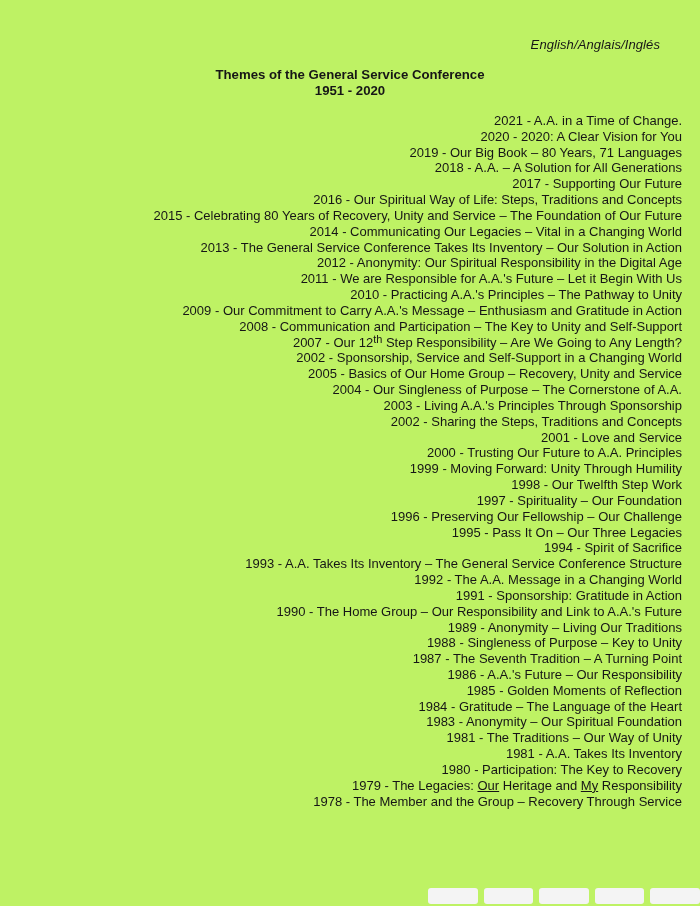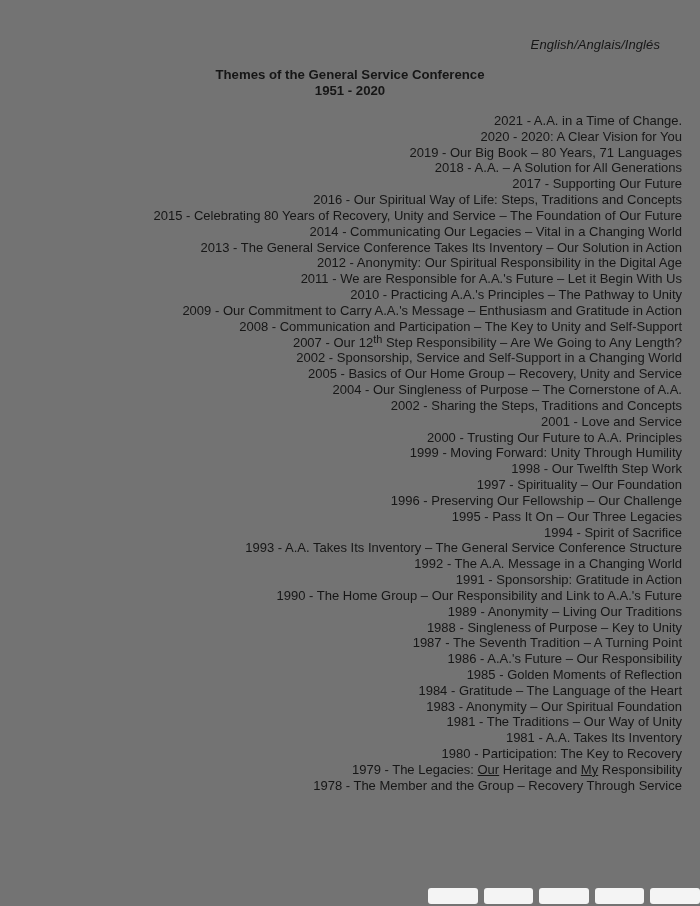--- a/index.html
+++ b/index.html
@@ -68,21 +68,21 @@
     gap: 6px;
   }
   .scan-noise .blk {
     flex: 1;
     border-radius: 3px;
   }
 </style>
 </head>
 <body>
 
-<div class="page" style="color: rgb(22, 22, 22); background: #737373;">
+<div class="page" style="color: rgb(22, 22, 22); background: #bef264;">
 
   <div class="lang-label">English/Anglais/Inglés</div>
 
   <div class="doc-title">
     <div>Themes of the General Service Conference</div>
     <div>1951 - 2020</div>
   </div>
 
   <div class="theme-list">
       <div class="line"><span>2021 - </span><span><span>A.A. in a Time of Change.</span></span></div>
@@ -96,20 +96,21 @@
       <div class="line"><span>2013 - </span><span><span>The General Service Conference Takes Its Inventory – Our Solution in Action</span></span></div>
       <div class="line"><span>2012 - </span><span><span>Anonymity: Our Spiritual Responsibility in the Digital Age</span></span></div>
       <div class="line"><span>2011 - </span><span><span>We are Responsible for A.A.'s Future – Let it Begin With Us</span></span></div>
       <div class="line"><span>2010 - </span><span><span>Practicing A.A.'s Principles – The Pathway to Unity</span></span></div>
       <div class="line"><span>2009 - </span><span><span>Our Commitment to Carry A.A.'s Message – Enthusiasm and Gratitude in Action</span></span></div>
       <div class="line"><span>2008 - </span><span><span>Communication and Participation – The Key to Unity and Self-Support</span></span></div>
       <div class="line"><span>2007 - </span><span><span>Our 12</span><span class="sup-underline">th</span><span> Step Responsibility – Are We Going to Any Length?</span></span></div>
       <div class="line"><span>2002 - </span><span><span>Sponsorship, Service and Self-Support in a Changing World</span></span></div>
       <div class="line"><span>2005 - </span><span><span>Basics of Our Home Group – Recovery, Unity and Service</span></span></div>
       <div class="line"><span>2004 - </span><span><span>Our Singleness of Purpose – The Cornerstone of A.A.</span></span></div>
+      <div class="line"><span>2003 - </span><span><span>Living A.A.'s Principles Through Sponsorship</span></span></div>
       <div class="line"><span>2002 - </span><span><span>Sharing the Steps, Traditions and Concepts</span></span></div>
       <div class="line"><span>2001 - </span><span><span>Love and Service</span></span></div>
       <div class="line"><span>2000 - </span><span><span>Trusting Our Future to A.A. Principles</span></span></div>
       <div class="line"><span>1999 - </span><span><span>Moving Forward: Unity Through Humility</span></span></div>
       <div class="line"><span>1998 - </span><span><span>Our Twelfth Step Work</span></span></div>
       <div class="line"><span>1997 - </span><span><span>Spirituality – Our Foundation</span></span></div>
       <div class="line"><span>1996 - </span><span><span>Preserving Our Fellowship – Our Challenge</span></span></div>
       <div class="line"><span>1995 - </span><span><span>Pass It On – Our Three Legacies</span></span></div>
       <div class="line"><span>1994 - </span><span><span>Spirit of Sacrifice</span></span></div>
       <div class="line"><span>1993 - </span><span><span>A.A. Takes Its Inventory – The General Service Conference Structure</span></span></div>

